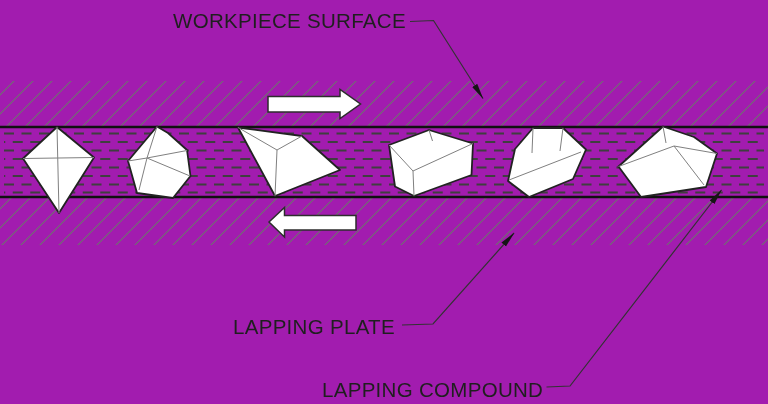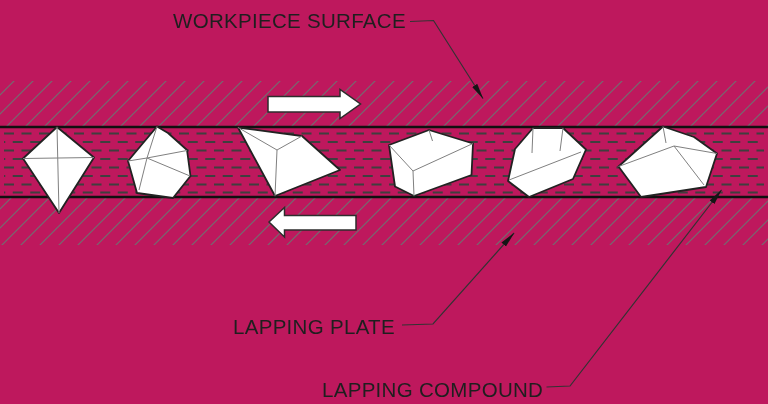--- a/index.html
+++ b/index.html
@@ -1,20 +1,20 @@
 <!DOCTYPE html>
 <html><head>
 <meta charset="utf-8">
 <style>
   html, body { margin: 0; padding: 0; background: #ffffff; }
   .stage {
     position: relative;
     width: 768px;
     height: 404px;
-    background: #be185d;
+    background: #a21caf;
     overflow: hidden;
     font-family: "Liberation Sans", sans-serif;
   }
   svg { display: block; }
   text.label {
     font-family: "Liberation Sans", sans-serif;
     font-size: 20.5px;
     fill: #1f1f1f;
     letter-spacing: 0.3px;
   }

